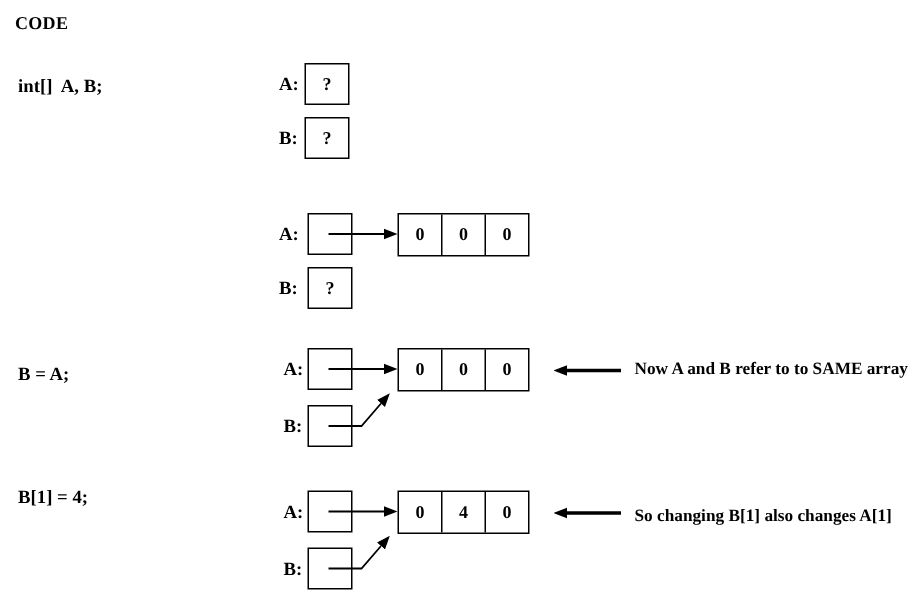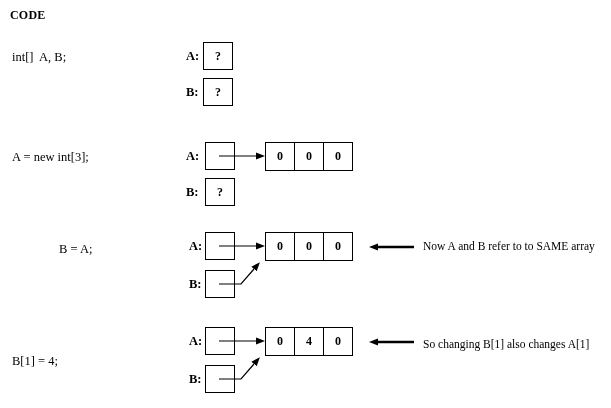--- a/index.html
+++ b/index.html
@@ -14,21 +14,21 @@
   }
   .abs { position: absolute; }
   .hdr {
     font-weight: bold;
     font-size: 12px;
     letter-spacing: 0.2px;
     white-space: nowrap;
     text-align: center;
   }
   .code {
-    font-weight: normal;
+    font-weight: bold;
     font-size: 12.5px;
     white-space: pre;
   }
   .varlabel {
     font-weight: bold;
     font-size: 12.5px;
     white-space: nowrap;
   }
   .refbox {
     width: 30px;
@@ -51,21 +51,21 @@
   .cell {
     flex: 1;
     display: flex;
     align-items: center;
     justify-content: center;
     font-weight: bold;
     font-size: 12px;
   }
   .cell + .cell { border-left: 1px solid #000; }
   .annot {
-    font-weight: normal;
+    font-weight: bold;
     font-size: 11.5px;
     white-space: nowrap;
   }
   svg.layer {
     position: absolute;
     left: 0; top: 0;
     width: 611px; height: 408px;
     pointer-events: none;
   }
 </style>
@@ -79,46 +79,45 @@
   <div class="abs code" style="left:12px; top:50px;">int[]  A, B;</div>
   <div class="abs varlabel" style="left:186px; top:49px;">A:</div>
   <div class="abs refbox" style="left:203px; top:42px;">
     <span>?</span>
   </div>
   <div class="abs varlabel" style="left:186px; top:85px;">B:</div>
   <div class="abs refbox" style="left:203px; top:78px;">
     <span>?</span>
   </div>
 
-  <div class="abs code" style="left:12px; top:150px;">A = new int[3];</div>
   <div class="abs varlabel" style="left:186px; top:149px;">A:</div>
   <div class="abs refbox" style="left:205px; top:142px;"></div>
   <div class="abs arr" style="left:265px; top:142px;">
     <div class="cell">0</div>
     <div class="cell">0</div>
     <div class="cell">0</div>
   </div>
   <div class="abs varlabel" style="left:186px; top:185px;">B:</div>
   <div class="abs refbox" style="left:205px; top:178px;">
     <span>?</span>
   </div>
 
-  <div class="abs code" style="left:12px; top:242px;margin-left:47px;">B = A;</div>
+  <div class="abs code" style="left:12px; top:242px;">B = A;</div>
   <div class="abs varlabel" style="left:189px; top:239px;">A:</div>
   <div class="abs refbox" style="left:205px; top:232px;"></div>
   <div class="abs arr" style="left:265px; top:232px;">
     <div class="cell">0</div>
     <div class="cell">0</div>
     <div class="cell">0</div>
   </div>
   <div class="abs varlabel" style="left:189px; top:277px;">B:</div>
   <div class="abs refbox" style="left:205px; top:270px;"></div>
   <div class="abs annot" style="left:423px; top:240px;">Now A and B refer to to SAME array</div>
 
-  <div class="abs code" style="left:12px; top:354px;">B[1] = 4;</div>
+  <div class="abs code" style="left:12px; top:324px;">B[1] = 4;</div>
   <div class="abs varlabel" style="left:189px; top:334px;">A:</div>
   <div class="abs refbox" style="left:205px; top:327px;"></div>
   <div class="abs arr" style="left:265px; top:327px;">
     <div class="cell">0</div>
     <div class="cell">4</div>
     <div class="cell">0</div>
   </div>
   <div class="abs varlabel" style="left:189px; top:372px;">B:</div>
   <div class="abs refbox" style="left:205px; top:365px;"></div>
   <div class="abs annot" style="left:423px; top:338px;">So changing B[1] also changes A[1]</div>

